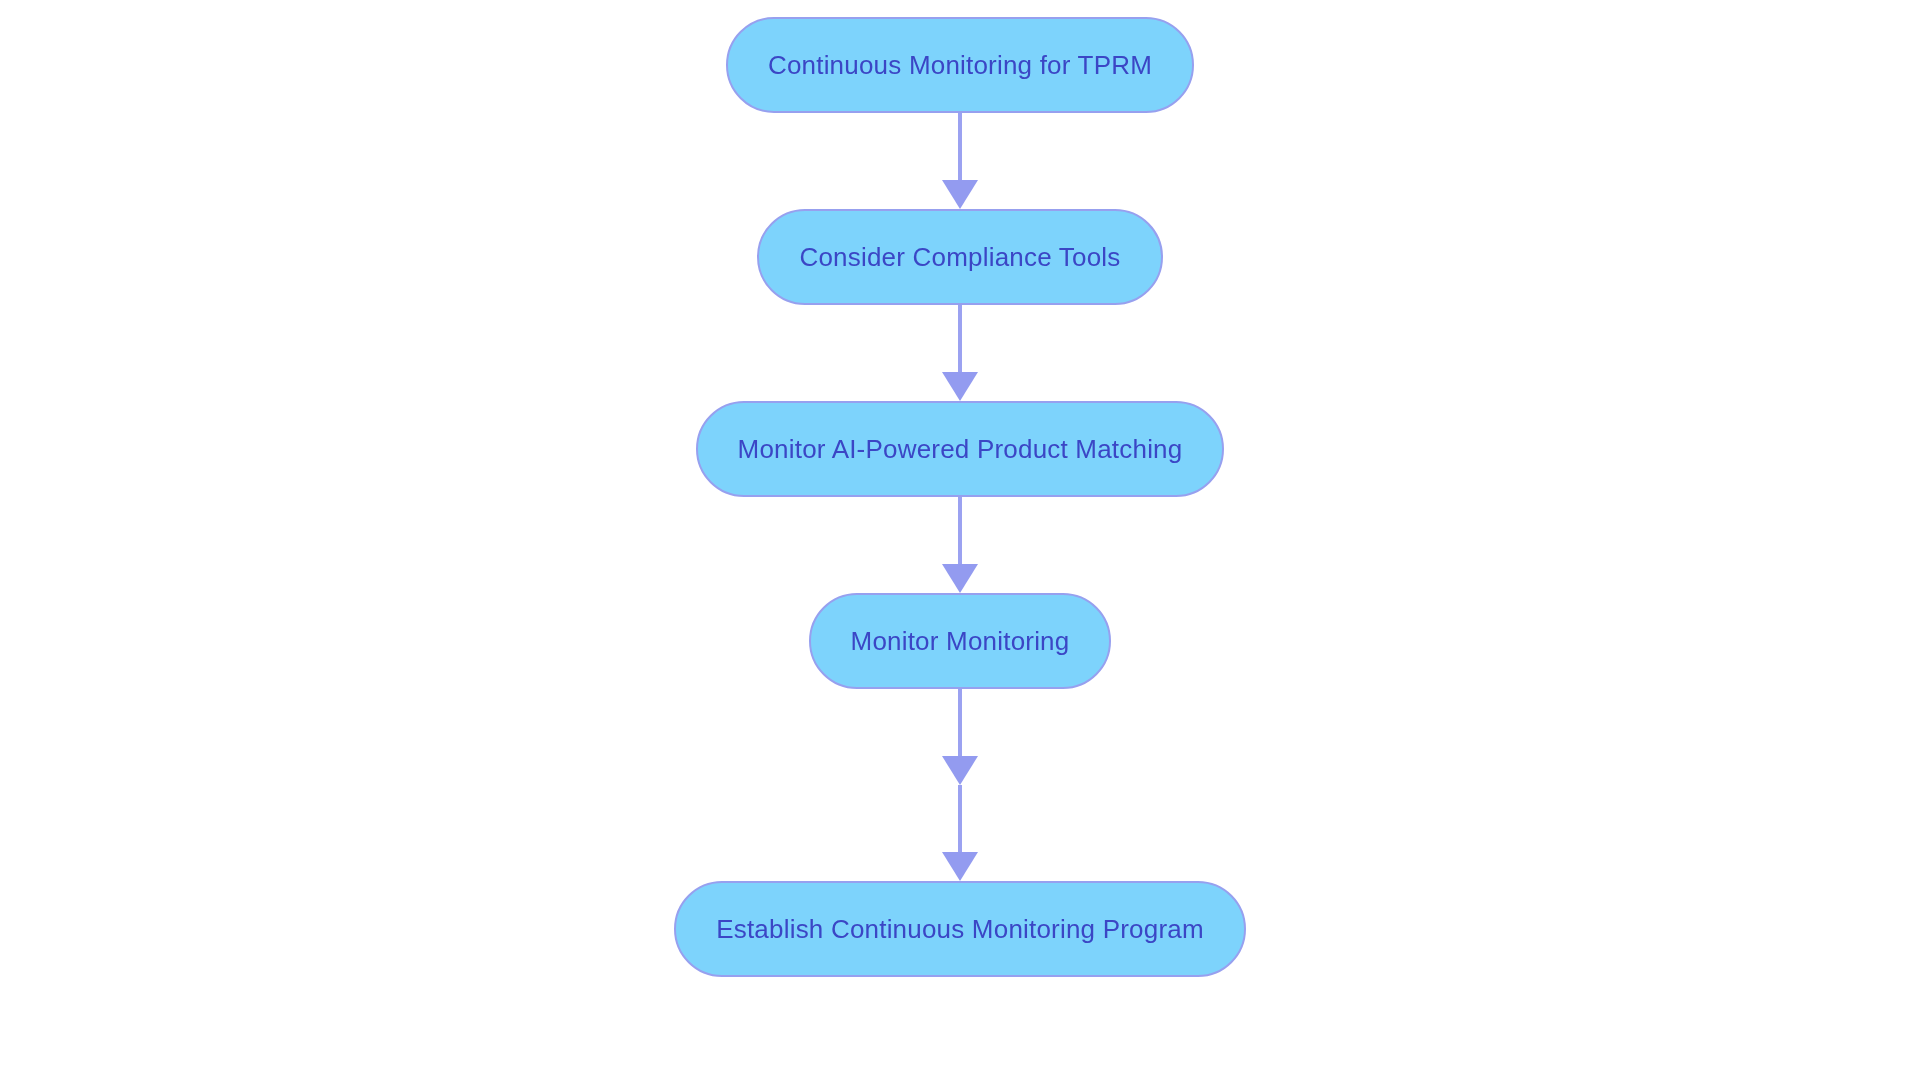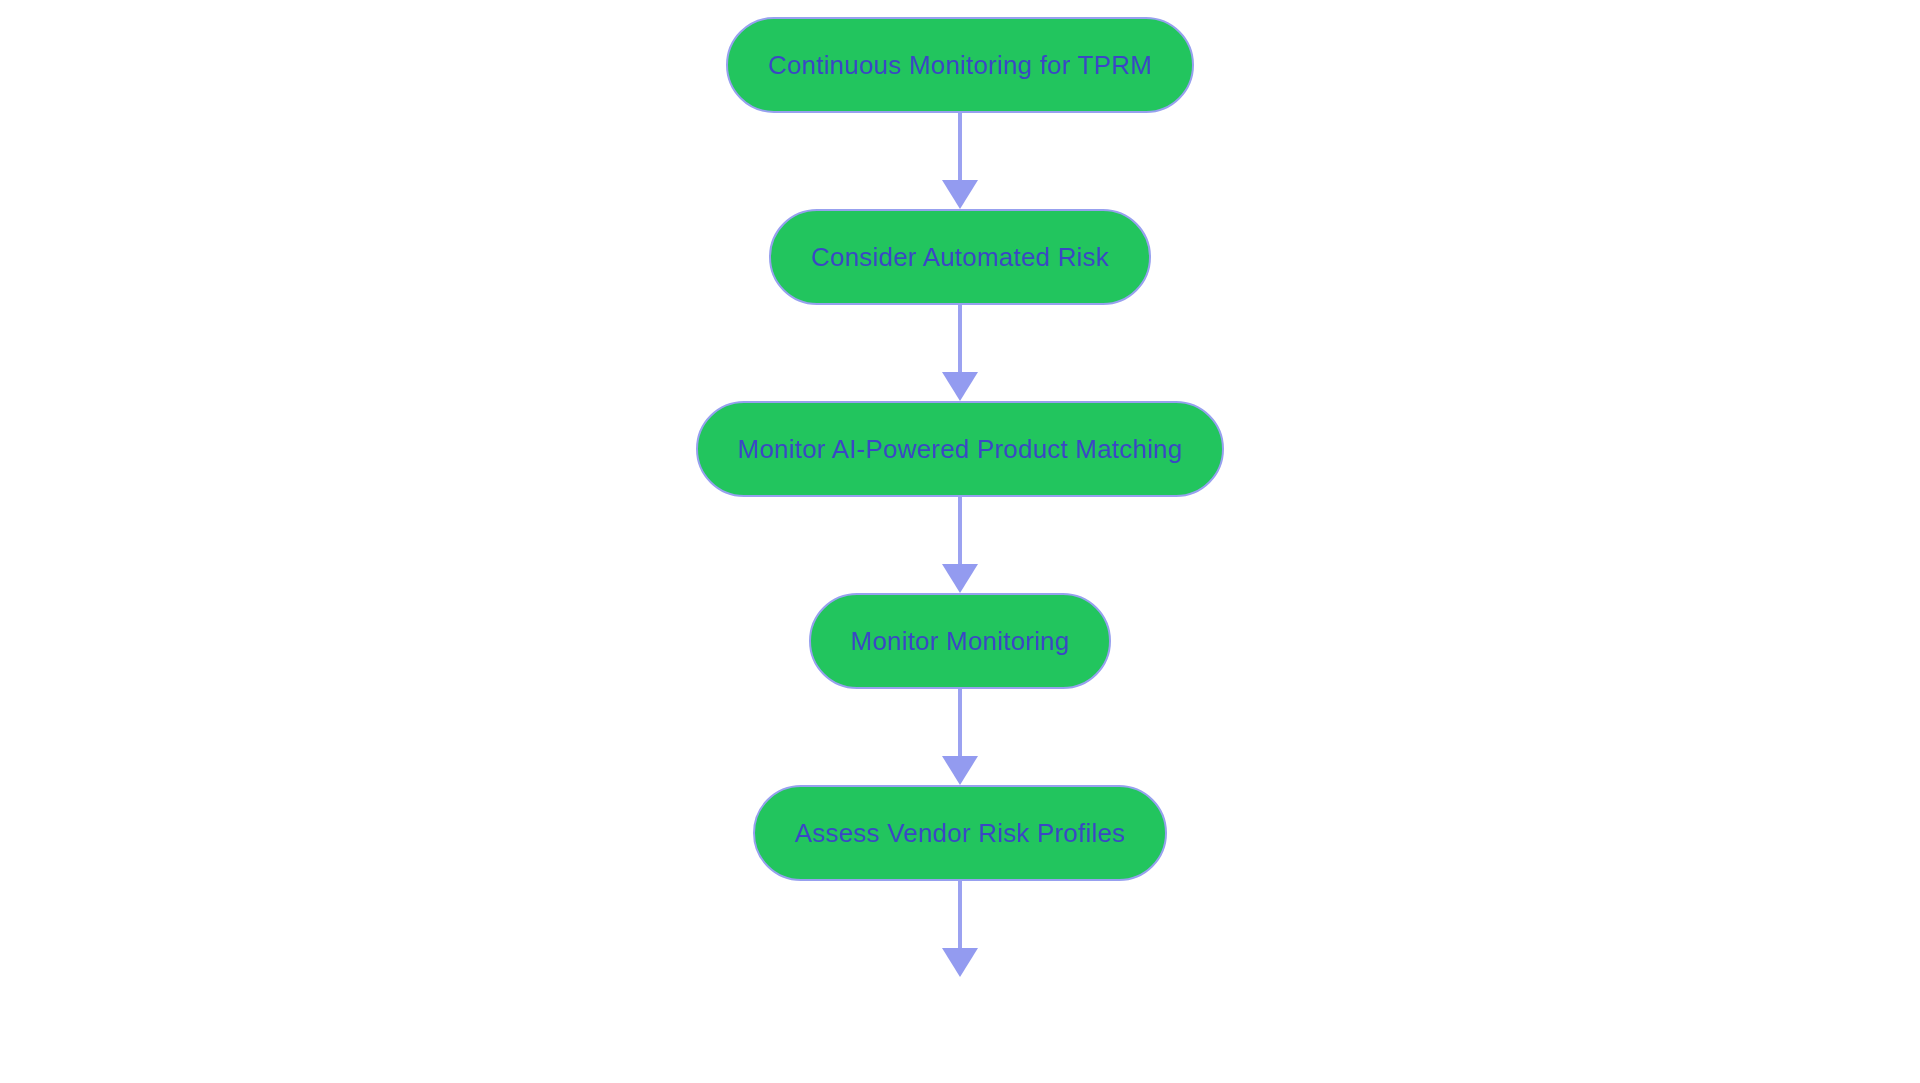--- a/index.html
+++ b/index.html
@@ -17,21 +17,21 @@
     overflow: hidden;
     display: flex;
     flex-direction: column;
     align-items: center;
     padding-top: 17px;
   }
 
   .node {
     height: 96px;
     border-radius: 48px;
-    background: #22c55e;
+    background: #7dd3fc;
     border: 2px solid #97a0ef;
     color: #3b46c5;
     font-size: 26px;
     letter-spacing: 0.2px;
     display: flex;
     align-items: center;
     justify-content: center;
     padding: 7px 40px;
     white-space: nowrap;
     flex: 0 0 auto;
@@ -69,21 +69,21 @@
   <div class="node">
     <span>Continuous Monitoring for TPRM</span>
   </div>
 
   <div class="connector">
     <div class="connector-line"></div>
     <div class="connector-head"></div>
   </div>
 
   <div class="node">
-    <span>Consider Automated Risk</span>
+    <span>Consider Compliance Tools</span>
   </div>
 
   <div class="connector">
     <div class="connector-line"></div>
     <div class="connector-head"></div>
   </div>
 
   <div class="node">
     <span>Monitor AI-Powered Product Matching</span>
   </div>
@@ -95,23 +95,23 @@
 
   <div class="node">
     <span>Monitor Monitoring</span>
   </div>
 
   <div class="connector">
     <div class="connector-line"></div>
     <div class="connector-head"></div>
   </div>
 
-  <div class="node">
-    <span>Assess Vendor Risk Profiles</span>
-  </div>
 
   <div class="connector">
     <div class="connector-line"></div>
     <div class="connector-head"></div>
   </div>
 
+  <div class="node">
+    <span>Establish Continuous Monitoring Program</span>
+  </div>
 
 </div>
 
 </body></html>

